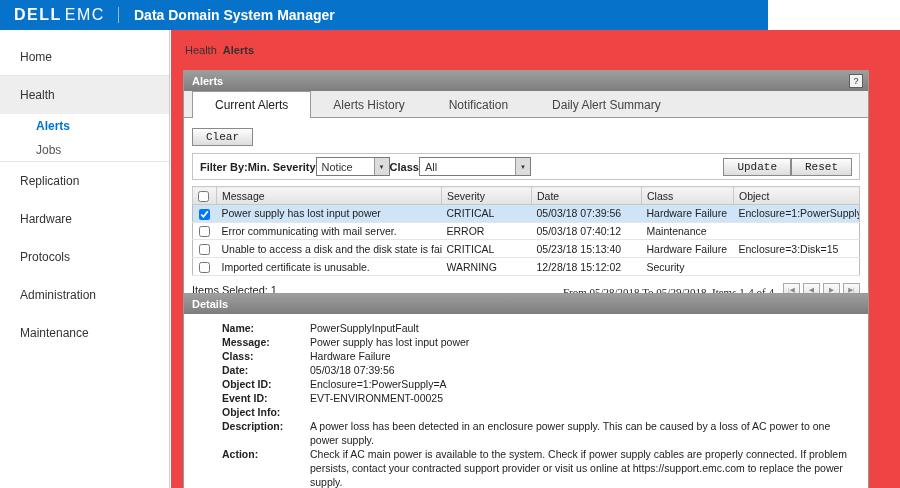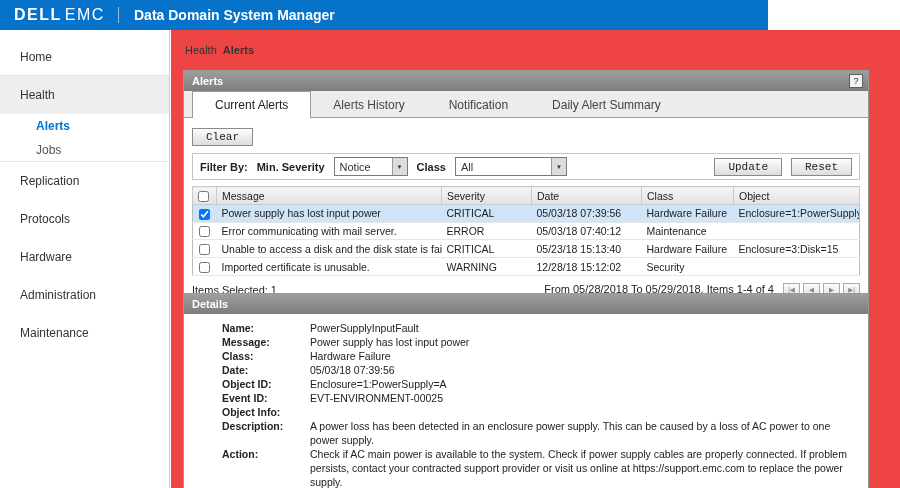--- a/index.html
+++ b/index.html
@@ -39,41 +39,41 @@
   
   .tabstrip { display:flex; align-items:flex-end; background:#ececec; border-bottom:1px solid #9a9a9a; height:27px; padding-left:8px; }
   .tab { padding:0 22px; height:23px; line-height:23px; font-size:12px; color:#444; cursor:pointer; }
   .tab.active { background:#fff; border:1px solid #9a9a9a; border-bottom:none; height:27px; line-height:26px; margin-bottom:-1px; color:#222; }
 
   .panel-body { padding:8px; background:#fff; }
   .btn { font-size:11px; padding:2px 13px; background:linear-gradient(#fdfdfd,#ddd); border:1px solid #8a8a8a; border-radius:0; color:#222; cursor:pointer; font-family:Liberation Mono, monospace; }
   .clear-btn { margin-bottom:7px; }
 
   
-  .filterbar { display:flex; align-items:center; border:1px solid #c5c5c5; height:27px; padding:0 7px; gap:9px; margin-bottom:6px; }
+  .filterbar { display:flex; align-items:center; border:1px solid #c5c5c5; height:27px; padding:0 7px; gap:0; margin-bottom:6px; }
   .flabel { font-weight:bold; font-size:11px; color:#222; }
   .select { display:flex; align-items:center; height:19px; border:1px solid #7a7a7a; background:#fff; cursor:pointer; }
   .select .sel-val { padding:0 5px; font-size:11px; flex:1; white-space:nowrap; }
   .select .sel-arrow { width:15px; align-self:stretch; background:#dcdcdc; border-left:1px solid #999; font-size:6px; display:flex; align-items:center; justify-content:center; color:#333; }
   .sel-sev { width:74px; }
   .sel-class { width:112px; }
   .fspacer { flex:1; }
 
   
   .alerts-table { width:100%; border-collapse:collapse; font-size:10.5px; border:1px solid #bbb; table-layout:fixed; }
   .alerts-table th { background:linear-gradient(#f5f5f5,#e3e3e3); border:1px solid #c9c9c9; font-weight:normal; text-align:left; padding:2px 5px; height:18px; color:#222; cursor:pointer; }
   .alerts-table td { padding:2px 5px; height:16px; border-bottom:1px solid #e5e5e5; color:#222; white-space:nowrap; overflow:hidden; }
   .col-check { width:24px; text-align:center; }
   .col-sev { width:90px; } .col-date { width:110px; } .col-class { width:92px; } .col-obj { width:126px; }
   tr.selected td { background:#cfe4f6; }
   input[type=checkbox]{ width:11px; height:11px; margin:0; vertical-align:middle; cursor:pointer; }
 
   
   .table-footer { display:flex; align-items:center; margin-top:7px; font-size:11px; color:#222; }
-  .pager-wrap { margin-left:auto; display:flex; align-items:flex-start; gap:3px; }
+  .pager-wrap { margin-left:auto; display:flex; align-items:flex-end; gap:3px;font-family:Liberation Serif, serif; }
   .range-text { margin-right:6px; }
   .pager-btn { width:17px; height:15px; font-size:6.5px; line-height:12px; text-align:center; background:linear-gradient(#fbfbfb,#e2e2e2); border:1px solid #aaa; color:#888; padding:0; cursor:pointer; font-family:inherit; }
 
   
   .details-body { padding:7px 8px 10px 38px; font-size:10.5px; min-height:172px; }
   .detail-row { display:flex; line-height:14px; }
   .dlabel { width:88px; font-weight:bold; flex-shrink:0; color:#222; }
   .dvalue { flex:1; color:#222; padding-right:10px; }
 </style>
 </head>
@@ -101,24 +101,24 @@
       <div class="side-item sub selected">
         <span>Alerts</span>
       </div>
       <div class="side-item sub divider-after">
         <span>Jobs</span>
       </div>
       <div class="side-item top">
         <span>Replication</span>
       </div>
       <div class="side-item top">
+        <span>Hardware</span>
+      </div>
+      <div class="side-item top">
         <span>Protocols</span>
-      </div>
-      <div class="side-item top">
-        <span>Hardware</span>
       </div>
       <div class="side-item top">
         <span>Administration</span>
       </div>
       <div class="side-item top">
         <span>Maintenance</span>
       </div>
     </nav>
 
   <main class="main">

